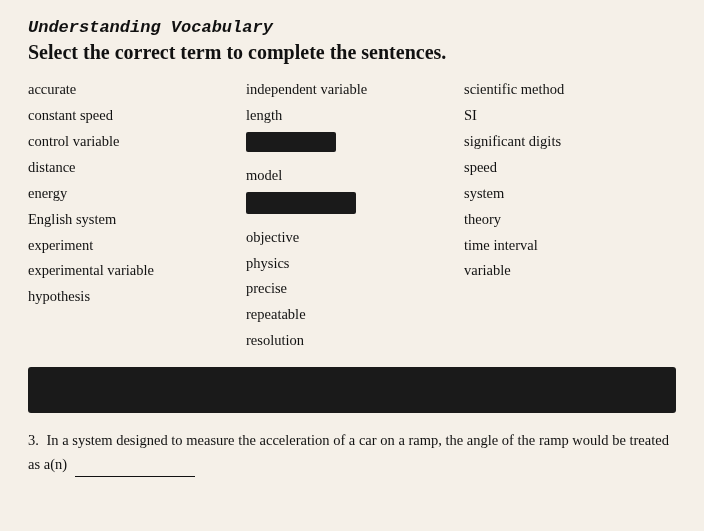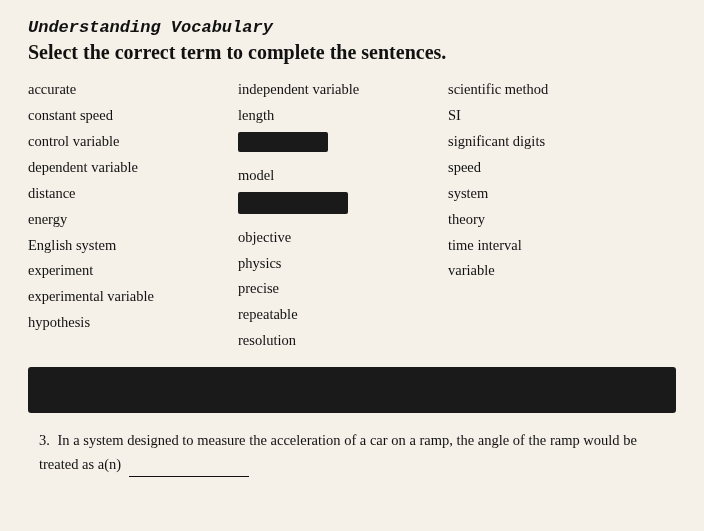--- a/index.html
+++ b/index.html
@@ -20,21 +20,21 @@
       font-family: Liberation Mono, monospace;
     }
     .subtitle {
       font-weight: bold;
       font-size: 20px;
       margin-bottom: 14px;
     }
     .vocab-grid {
       display: grid;
       grid-template-columns: 210px 210px 240px;
-      gap: 0;
+      gap: 8px;
       margin-bottom: 14px;
     }
     .vocab-col {
       display: flex;
       flex-direction: column;
       gap: 2px;
     }
     .vocab-item {
       font-size: 14.5px;
       line-height: 1.65;
@@ -58,21 +58,20 @@
     .big-redacted-bar {
       background: #1a1a1a;
       width: 100%;
       height: 46px;
       border-radius: 3px;
       margin: 10px 0 8px 0;
     }
     .question-section {
       margin-top: 10px;
       padding-top: 6px;
-      margin-left: 11px;
     }
     .question-text {
       font-size: 14.5px;
       line-height: 1.6;
     }
     .question-num {
       font-weight: normal;
       margin-right: 4px;
     }
     .answer-line {
@@ -90,21 +89,20 @@
 
   <div class="title">Understanding Vocabulary</div>
   <div class="subtitle">Select the correct term to complete the sentences.</div>
 
   <div class="vocab-grid">
 
     <div class="vocab-col">
       <span class="vocab-item">accurate</span>
       <span class="vocab-item">constant speed</span>
       <span class="vocab-item">control variable</span>
-      <span class="vocab-item">dependent variable</span>
       <span class="vocab-item">distance</span>
       <span class="vocab-item">energy</span>
       <span class="vocab-item">English system</span>
       <span class="vocab-item">experiment</span>
       <span class="vocab-item">experimental variable</span>
       <span class="vocab-item">hypothesis</span>
     </div>
 
     <div class="vocab-col">
       <span class="vocab-item">independent variable</span>

